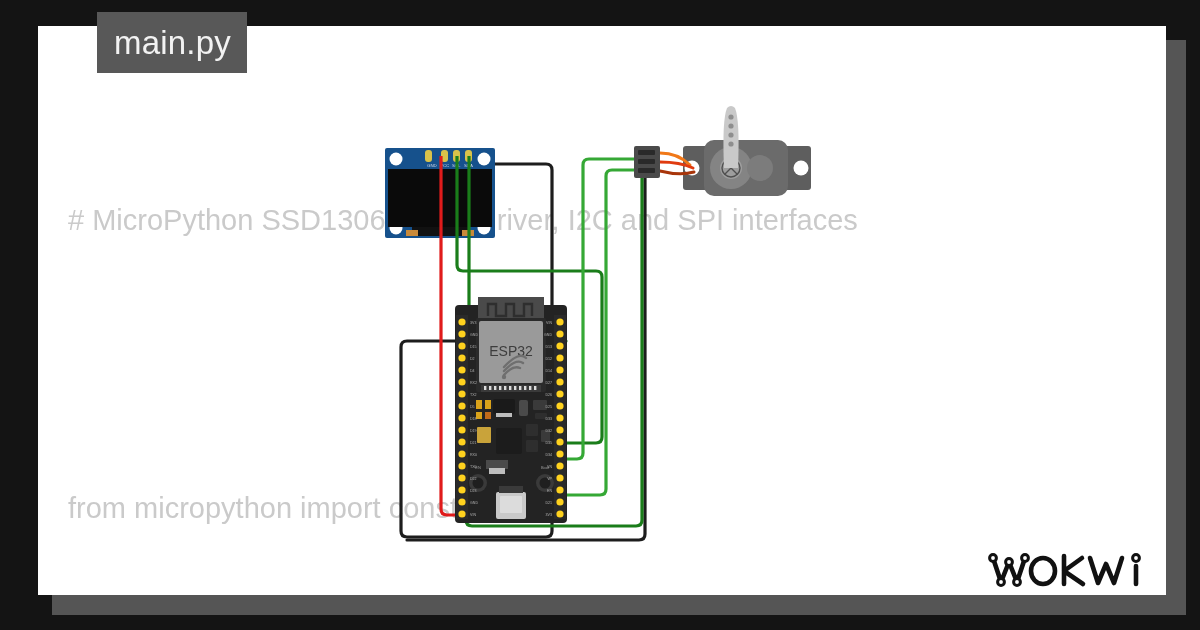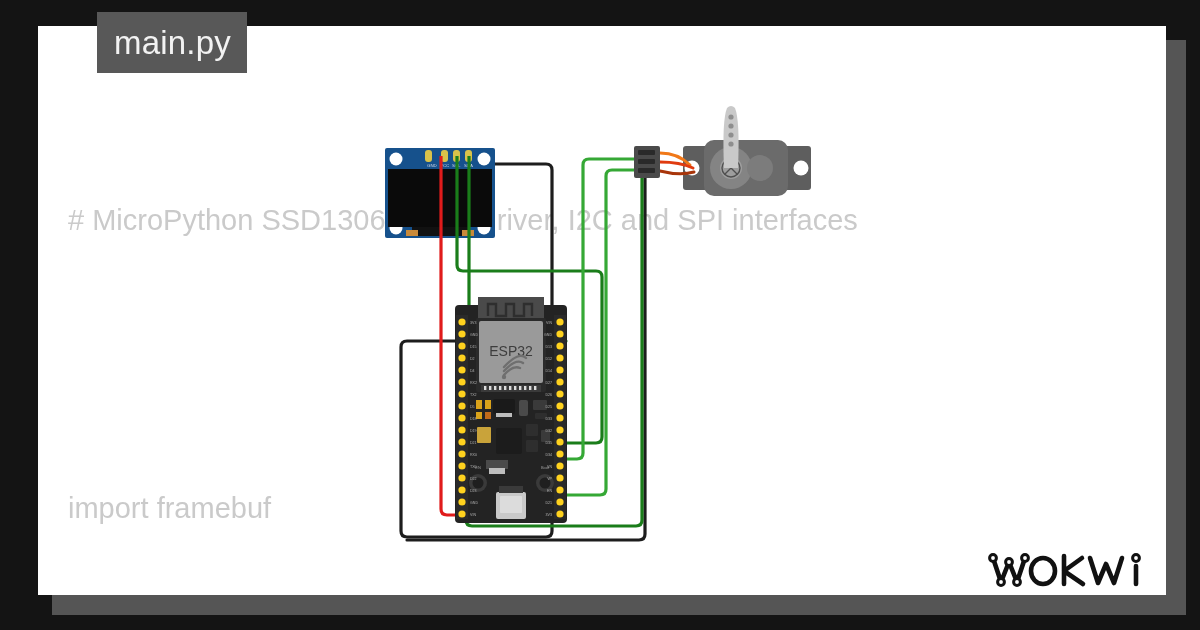--- a/index.html
+++ b/index.html
@@ -80,20 +80,21 @@
 <body>
 
 <div id="root">
 
   <div class="shadow-layer"></div>
   <div class="window"></div>
 
   <div class="code">
     <div class="cline"># MicroPython SSD1306 OLED driver, I2C and SPI interfaces</div>
     <div class="cline blank"></div>
+    <div class="cline">from micropython import const</div>
     <div class="cline">import framebuf</div>
     
     
     
     
     
     
   </div>
 
   <svg class="diagram" viewBox="0 0 1200 630">

